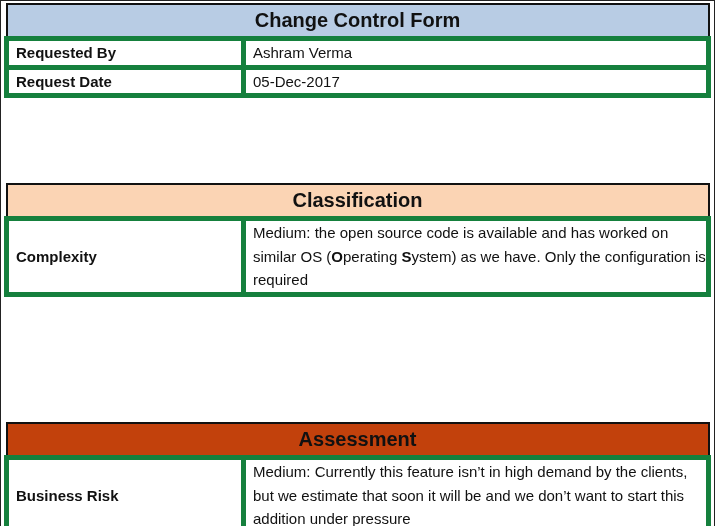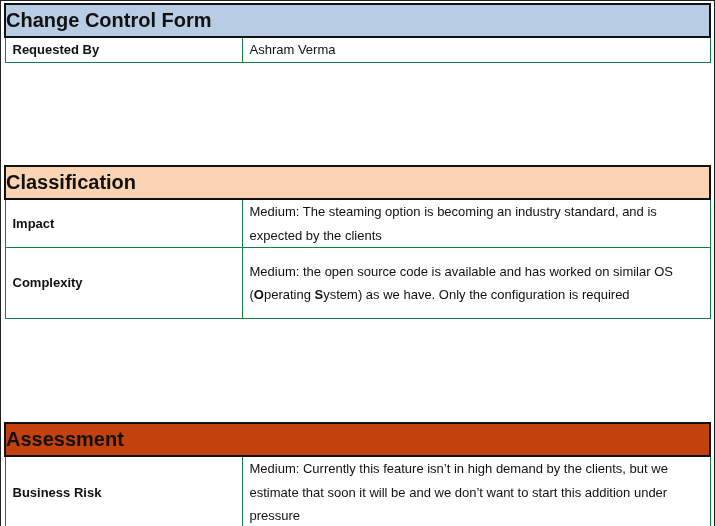--- a/index.html
+++ b/index.html
@@ -28,44 +28,44 @@
       box-sizing: content-box;
     }
     table.form {
       position: absolute;
       left: 4px;
       width: 707px;
       border-collapse: collapse;
       table-layout: fixed;
     }
     table.form td {
-      border: 1px solid #15803d;
+      border: 5px solid #15803d;
       padding: 0 0 0 7px;
-      font-size: 13px;
+      font-size: 15px;
       line-height: 23.5px;
       vertical-align: middle;
       overflow: hidden;
     }
     table.form td.label {
       font-weight: bold;
       width: 229px;
     }
     table.form td.value {
       font-weight: normal;
     }
     table.form td.section-header {
-      text-align: left;
+      text-align: center;
       font-weight: bold;
       font-size: 20px;
       height: 31px;
       padding: 0;
       border: 2px solid #111;
     }
     #t1 { top: 3px; }
-    #t2 { top: 165px; }
+    #t2 { top: 183px; }
     #t3 { top: 422px; }
     .hdr-blue { background: #B8CCE4; }
     .hdr-peach { background: #FBD4B4; }
     .hdr-green { background: #c2410c; }
     .row-single td { height: 23px; }
     .row-two td { height: 47px; }
     .row-three td { height: 70px; }
     .emph { font-weight: bold; }
   </style>
 </head>
@@ -79,35 +79,35 @@
       <col>
     </colgroup>
   <tbody>
       <tr>
     <td colspan="2" class="section-header hdr-blue">Change Control Form</td>
   </tr>
   <tr class="row-single">
     <td class="label">Requested By</td>
     <td class="value">Ashram Verma</td>
   </tr>
+  <tr class="row-single">
+    <td class="label">Request Date</td>
+    <td class="value">05-Dec-2017</td>
+  </tr>
 </tbody>
   </table>
 
 <table class="form" id="t2">
   <colgroup>
       <col style="width:237px">
       <col>
     </colgroup>
   <tbody>
       <tr>
     <td colspan="2" class="section-header hdr-peach">Classification</td>
-  </tr>
-  <tr class="row-two">
-    <td class="label">Impact</td>
-    <td class="value">Medium: The steaming option is becoming an industry standard, and is expected by the clients</td>
   </tr>
   <tr class="row-three">
     <td class="label">Complexity</td>
     <td class="value"><span>Medium: the open source code is available and has worked on similar OS (</span><span class="emph">O</span><span>perating </span><span class="emph">S</span><span>ystem) as we have. Only the configuration is required</span></td>
   </tr>
 </tbody>
   </table>
 
 <table class="form" id="t3">
   <colgroup>

